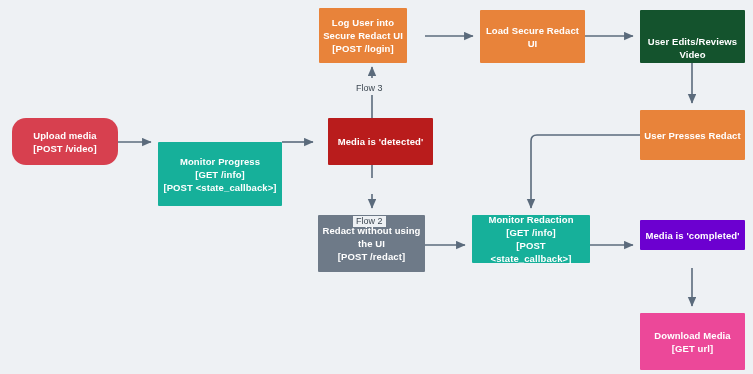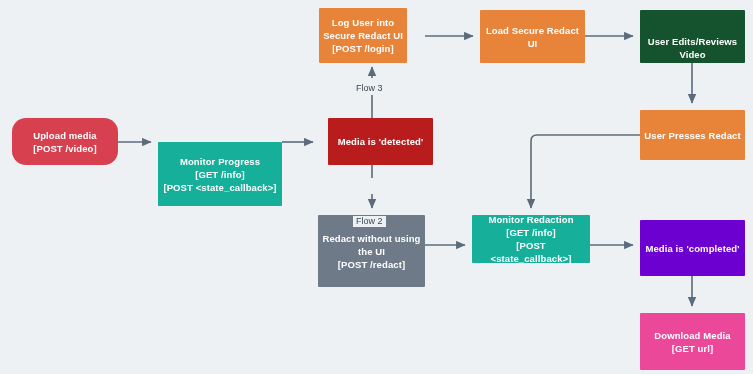--- a/index.html
+++ b/index.html
@@ -144,33 +144,33 @@
 
   <div class="node" style="left: 640px; top: 10px; width: 105px; height: 53px; background: #14532d; align-items: flex-end;">
     <span class="lines">User Edits/Reviews
 Video</span>
   </div>
 
   <div class="node" style="left: 640px; top: 110px; width: 105px; height: 50px; background: rgb(232, 131, 58);">
     <span class="lines">User Presses Redact</span>
   </div>
 
-  <div class="node" style="left: 318px; top: 215px; width: 107px; height: 72px; background: rgb(110, 122, 136);">
+  <div class="node" style="left: 318px; top: 215px; width: 107px; height: 57px; background: rgb(110, 122, 136);">
     <span class="lines">Redact without using
 the UI
 [POST /redact]</span>
   </div>
 
   <div class="node" style="left: 472px; top: 215px; width: 118px; height: 48px; background: rgb(22, 176, 154); justify-content: flex-end;">
     <span class="lines">Monitor Redaction
 [GET /info]
 [POST &lt;state_callback&gt;]</span>
   </div>
 
-  <div class="node" style="left: 640px; top: 220px; width: 105px; height: 56px; background: rgb(108, 0, 208);">
+  <div class="node" style="left: 640px; top: 220px; width: 105px; height: 30px; background: rgb(108, 0, 208);">
     <span class="lines">Media is 'completed'</span>
   </div>
 
   <div class="node" style="left: 640px; top: 313px; width: 105px; height: 57px; background: #ec4899;">
     <span class="lines">Download Media
 [GET url]</span>
   </div>
 
   <div class="edge-label" style="left: 353px; top: 83px;">Flow 3</div>
   <div class="edge-label" style="left: 353px; top: 183px; margin-top: 33px;">Flow 2</div>

